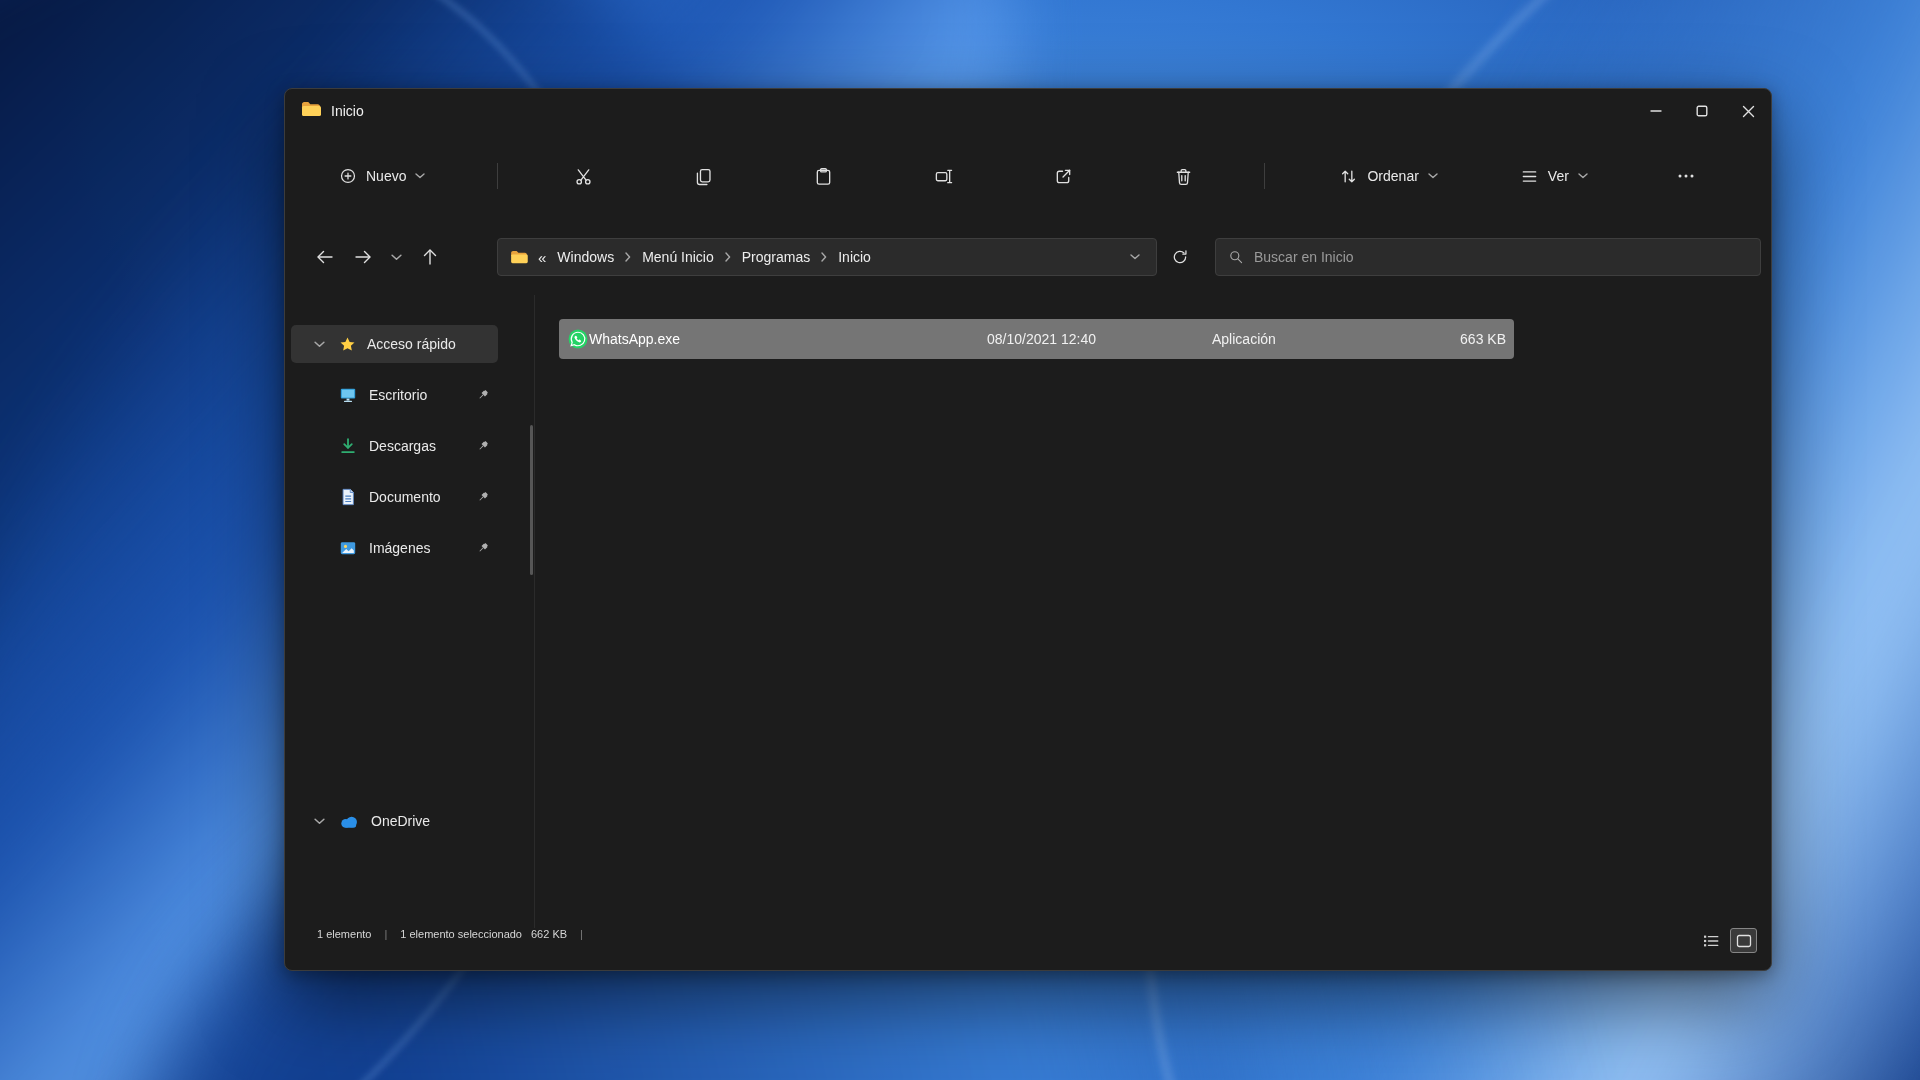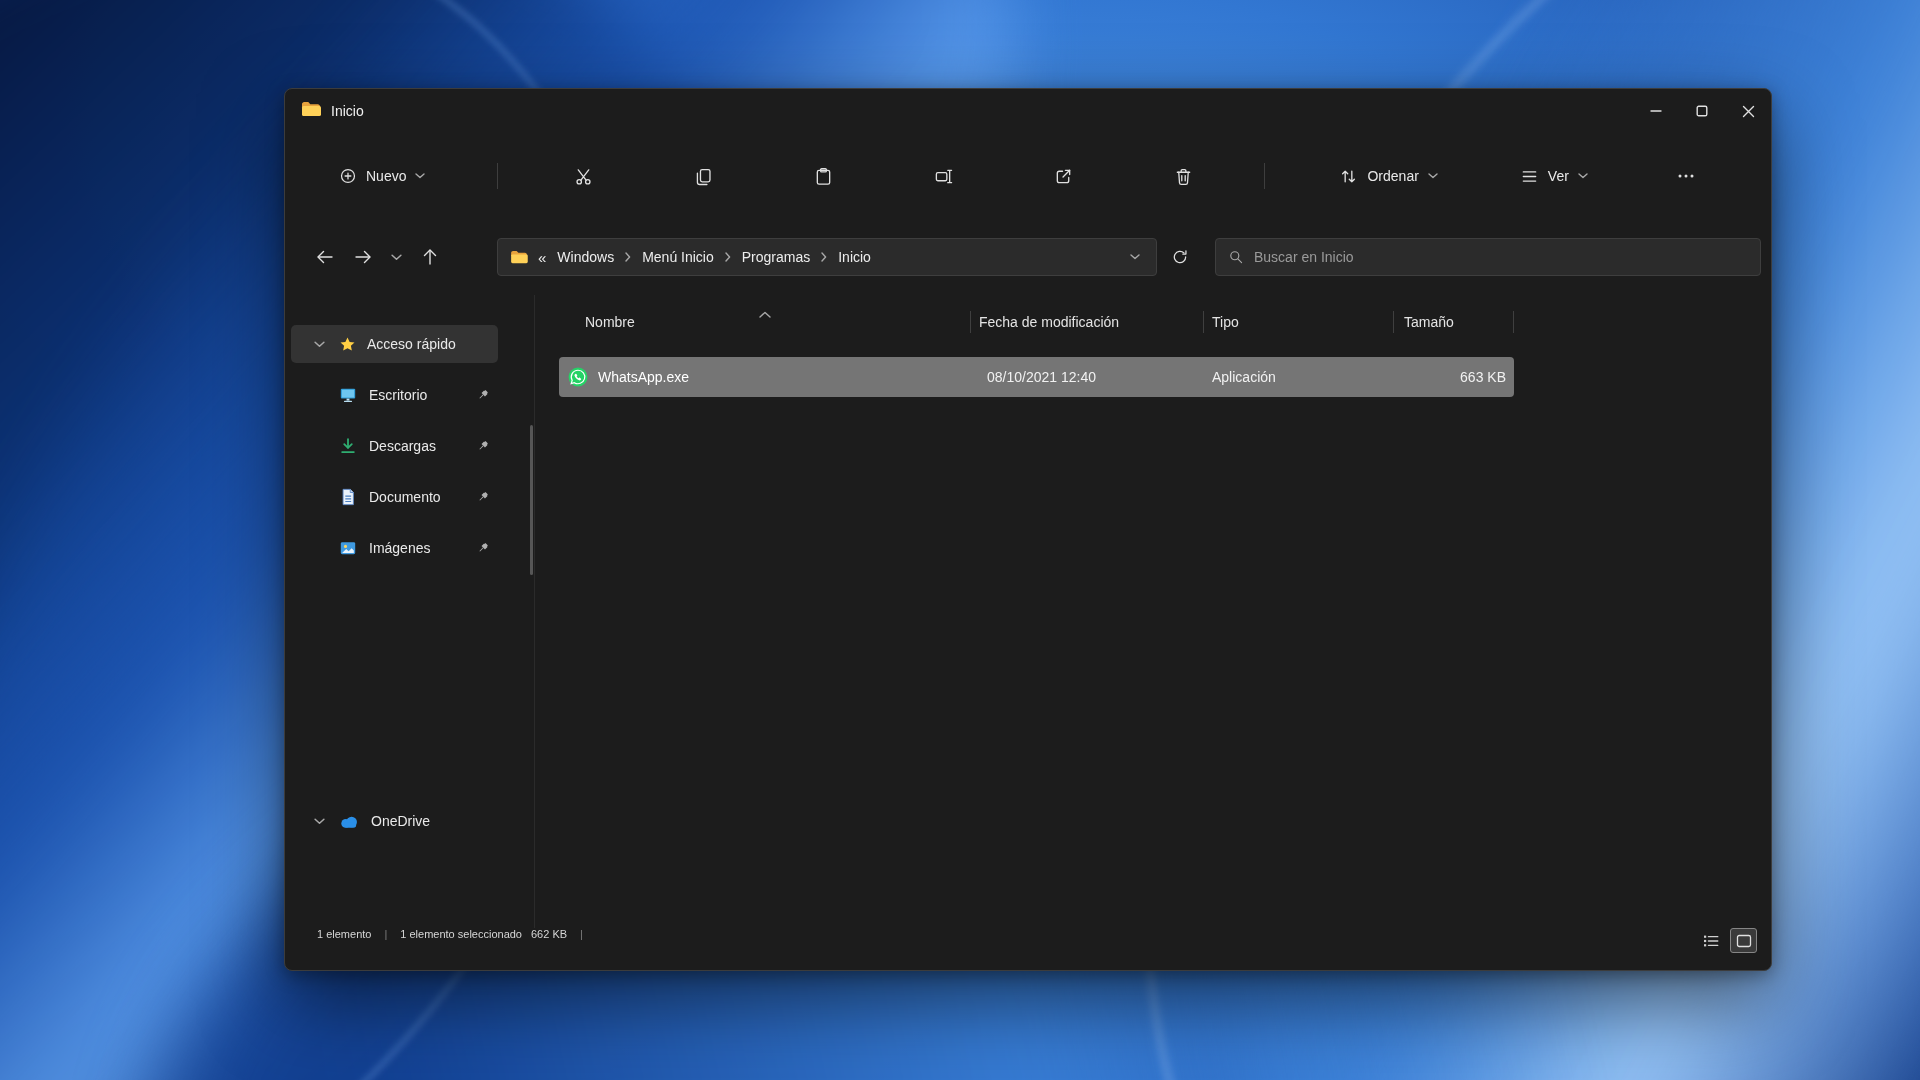--- a/index.html
+++ b/index.html
@@ -82,21 +82,21 @@
   .hcell { position:relative; height:100%; display:flex; align-items:center; font-size:14px; color:#e4e4e4; }
   .hcell::after { content:""; position:absolute; right:0; top:8px; bottom:8px; width:1px; background:#3f3f3f; }
   .h-name { width:412px; padding-left:26px; }
   .h-date { width:233px; padding-left:8px; }
   .h-type { width:190px; padding-left:8px; }
   .h-size { width:120px; padding-left:10px; }
   .sort-caret { position:absolute; left:200px; top:1px; }
   .rows { margin-top:16px; }
   .frow { display:flex; align-items:center; height:40px; width:955px; border-radius:4px; font-size:14px; }
   .frow.sel { background:#757575; }
-  .c-name { width:412px; display:flex; align-items:center; padding-left:9px; gap:10px; color:#ffffff; }
+  .c-name { width:412px; display:flex; align-items:center; padding-left:9px; gap:1px; color:#ffffff; }
   .c-date { width:233px; padding-left:16px; color:#f1f1f1; }
   .c-type { width:190px; padding-left:8px; color:#f1f1f1; }
   .c-size { width:120px; text-align:right; padding-right:8px; color:#f1f1f1; }
 
   
   .statusbar { height:42px; flex:0 0 auto; display:flex; padding:0 14px 0 32px; font-size:11px; color:#d6d6d6; }
   .sdiv { color:#7d7d7d; margin:0 13px; }
   .ssize { margin-left:9px; }
   .viewbtns { margin-left:auto; display:flex; gap:6px; }
   .vbtn { width:27px; height:25px; display:flex; align-items:center; justify-content:center; border-radius:3px; }
@@ -414,30 +414,20 @@
             <rect x="5.5" y="8.3" width="12.5" height="5.8" rx="2.9" fill="#2a8fe8"></rect>
             </svg>
           </span>
         <span>OneDrive</span>
       </div>
 
       <div class="sb-scroll"></div>
     </div>
 
     <div class="content">
-      <div class="cols">
-        <span class="sort-caret">
-          <svg class="si dim" width="12" height="7" viewBox="0 0 12 7">
-              <path d="M1 6l5-4.6L11 6"></path>
-            </svg></span>
-        <div class="hcell h-name">Nombre</div>
-        <div class="hcell h-date">Fecha de modificación</div>
-        <div class="hcell h-type">Tipo</div>
-        <div class="hcell h-size">Tamaño</div>
-      </div>
 
       <div class="rows">
         <div class="frow sel">
           <div class="c-name">
             <span style="display:flex;">
               <svg width="20" height="20" viewBox="0 0 22 22">
                 <circle cx="11" cy="11" r="10.4" fill="#25D366"></circle>
                 <path d="M11 3.6a7.4 7.4 0 0 0-6.4 11.1L3.5 18.2l3.5-1a7.4 7.4 0 1 0 4-13.6z" fill="none" stroke="#ffffff" stroke-width="1.3"></path>
                 <path d="M8.1 7.6c.3-.3.8-.3 1 0l1 1.2c.2.3.2.7-.1.9l-.5.5c.4.9 1.3 1.8 2.2 2.2l.5-.5c.2-.3.6-.3.9-.1l1.2 1c.3.2.3.7 0 1l-.4.5c-.4.4-1 .6-1.6.4-2.4-.9-4.2-2.7-5.1-5.1-.2-.6 0-1.2.4-1.6z" fill="#ffffff"></path>
                 </svg>

